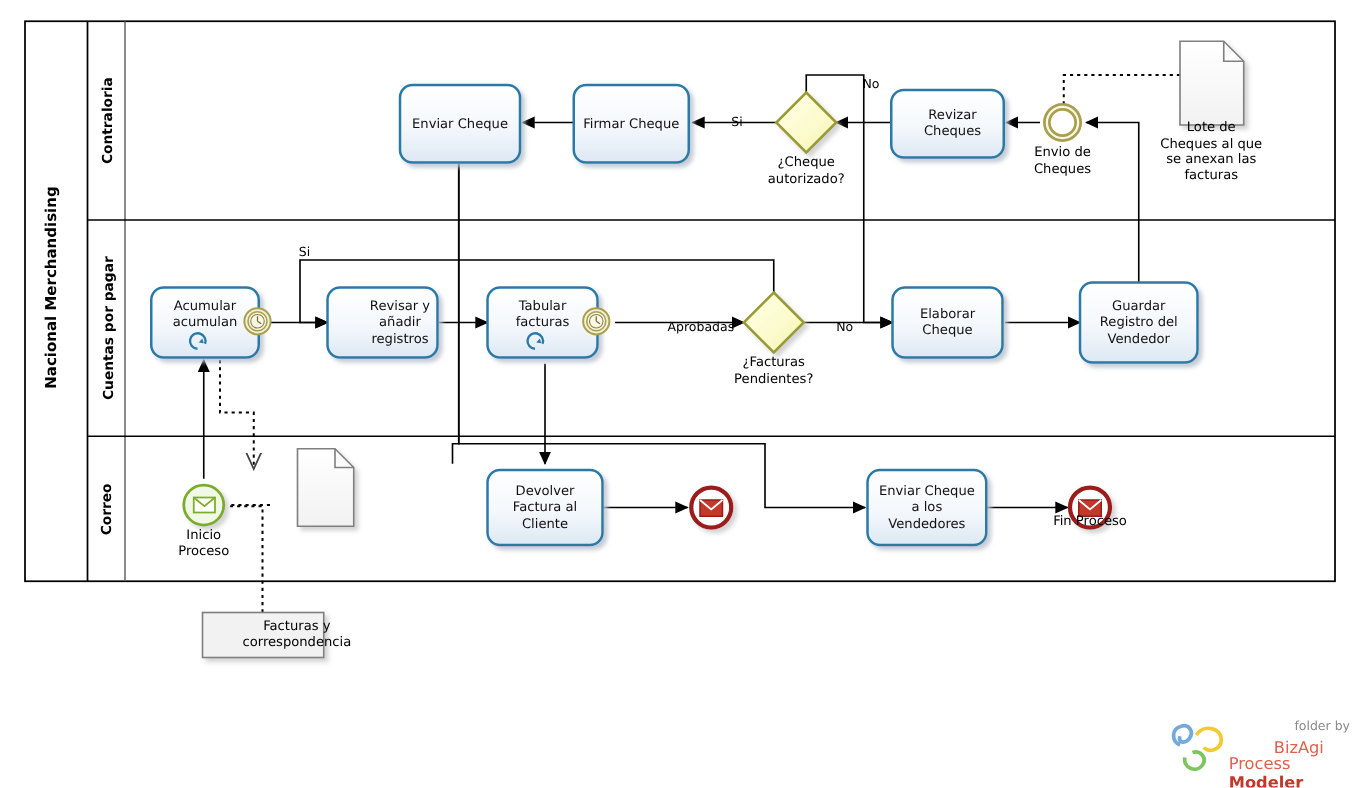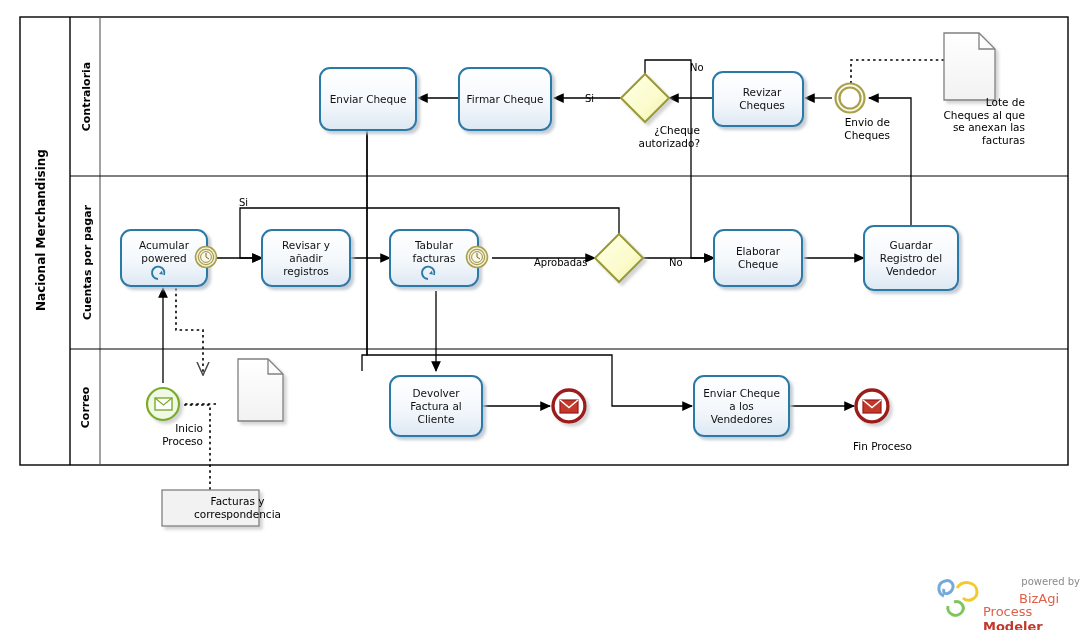--- a/index.html
+++ b/index.html
@@ -1,20 +1,20 @@
 <!DOCTYPE html>
 <html><head>
 <meta charset="utf-8">
 <style>
   html,body{margin:0;padding:0;background:#ffffff;}
   body{width:1088px;height:630px;overflow:hidden;font-family:"DejaVu Sans",sans-serif;}
   #stage{position:relative;width:1088px;height:630px;background:#fff;}
   svg#diagram{position:absolute;left:0;top:0;width:1088px;height:630px;}
 
-  .lbl{position:absolute;text-align:right;color:#000;font-family:"DejaVu Sans",sans-serif;
+  .lbl{position:absolute;text-align:center;color:#000;font-family:"DejaVu Sans",sans-serif;
        font-size:10.5px;line-height:12.5px;pointer-events:none;}
   .tasklbl{position:absolute;display:flex;align-items:center;justify-content:center;
        text-align:center;color:#111;font-size:10.5px;line-height:13px;
        font-family:"DejaVu Sans",sans-serif;}
   .vlane{position:absolute;color:#000;font-weight:bold;font-size:11px;
        font-family:"DejaVu Sans",sans-serif;white-space:nowrap;
        transform-origin:center center;transform:rotate(-90deg);}
   .poollbl{position:absolute;color:#000;font-weight:bold;font-size:12px;
        font-family:"DejaVu Sans",sans-serif;white-space:nowrap;
        transform-origin:center center;transform:rotate(-90deg);}
@@ -220,63 +220,65 @@
   <div class="vlane" style="left:36px;top:90px;width:100px;text-align:center;">Contraloria</div>
   <div class="vlane" style="left:27px;top:256px;width:120px;text-align:center;">Cuentas por pagar</div>
   <div class="vlane" style="left:45px;top:401px;width:80px;text-align:center;">Correo</div>
 
   <div class="tasklbl" style="left:320px;top:68px;width:96px;height:62px;">Enviar Cheque</div>
   <div class="tasklbl" style="left:459px;top:68px;width:92px;height:62px;">Firmar Cheque</div>
   <div class="tasklbl" style="left:713px;top:72px;width:98px;height:54px;white-space:pre-line;">Revizar
 Cheques</div>
 
   <div class="tasklbl" style="left:121px;top:224px;width:86px;height:56px;white-space:pre-line;">Acumular
-powered</div>
-  <div class="tasklbl" style="left:262px;top:230px;width:88px;height:56px;white-space:pre-line;">Revisar  y
+acumulan</div>
+  <div class="tasklbl" style="left:276px;top:230px;width:88px;height:56px;white-space:pre-line;">Revisar  y
 añadir
 registros</div>
   <div class="tasklbl" style="left:390px;top:224px;width:88px;height:56px;white-space:pre-line;">Tabular
 facturas</div>
   <div class="tasklbl" style="left:714px;top:230px;width:88px;height:56px;white-space:pre-line;border-radius:10px;">Elaborar
 Cheque</div>
   <div class="tasklbl" style="left:864px;top:226px;width:94px;height:64px;white-space:pre-line;">Guardar
 Registro del
 Vendedor</div>
 
   <div class="tasklbl" style="left:390px;top:376px;width:92px;height:60px;white-space:pre-line;">Devolver
 Factura al
 Cliente</div>
   <div class="tasklbl" style="left:694px;top:376px;width:95px;height:60px;white-space:pre-line;">Enviar Cheque
 a los
 Vendedores</div>
 
   <div class="lbl" style="left:590px;top:124px;width:110px;white-space:pre-line;">¿Cheque
 autorizado?</div>
+  <div class="lbl" style="left:564px;top:284px;width:110px;white-space:pre-line;">¿Facturas
+Pendientes?</div>
 
   <div class="lbl" style="left:123px;top:422px;width:80px;white-space:pre-line;">Inicio
 Proceso</div>
   <div class="lbl" style="left:810px;top:116px;width:80px;white-space:pre-line;">Envio de
 Cheques</div>
-  <div class="lbl" style="left:832px;top:440px;width:80px;white-space:pre-line;">Fin Proceso</div>
+  <div class="lbl" style="left:832px;top:411px;width:80px;white-space:pre-line;">Fin Proceso</div>
 
   <div class="lbl" style="left:913px;top:96px;width:112px;white-space:pre-line;">Lote de
 Cheques al que
 se anexan las
 facturas</div>
 
   <div class="annolbl" style="left:162px;top:495px;width:97px;white-space:pre-line;">Facturas y
 correspondencia</div>
 
   <div class="flowlbl" style="left:585px;top:93px;">Si</div>
   <div class="flowlbl" style="left:690px;top:62px;">No</div>
   <div class="flowlbl" style="left:239px;top:197px;">Si</div>
   <div class="flowlbl" style="left:534px;top:257px;">Aprobadas</div>
   <div class="flowlbl" style="left:669px;top:257px;">No</div>
 
   <div class="brand">
-    <div class="pw">powered by</div>
+    <div class="pw">folder by</div>
     <div class="b1">BizAgi</div>
     <div class="b2">
       <span>Process </span><b>Modeler</b>
     </div>
   </div>
 
 </div>
 
 </body></html>

